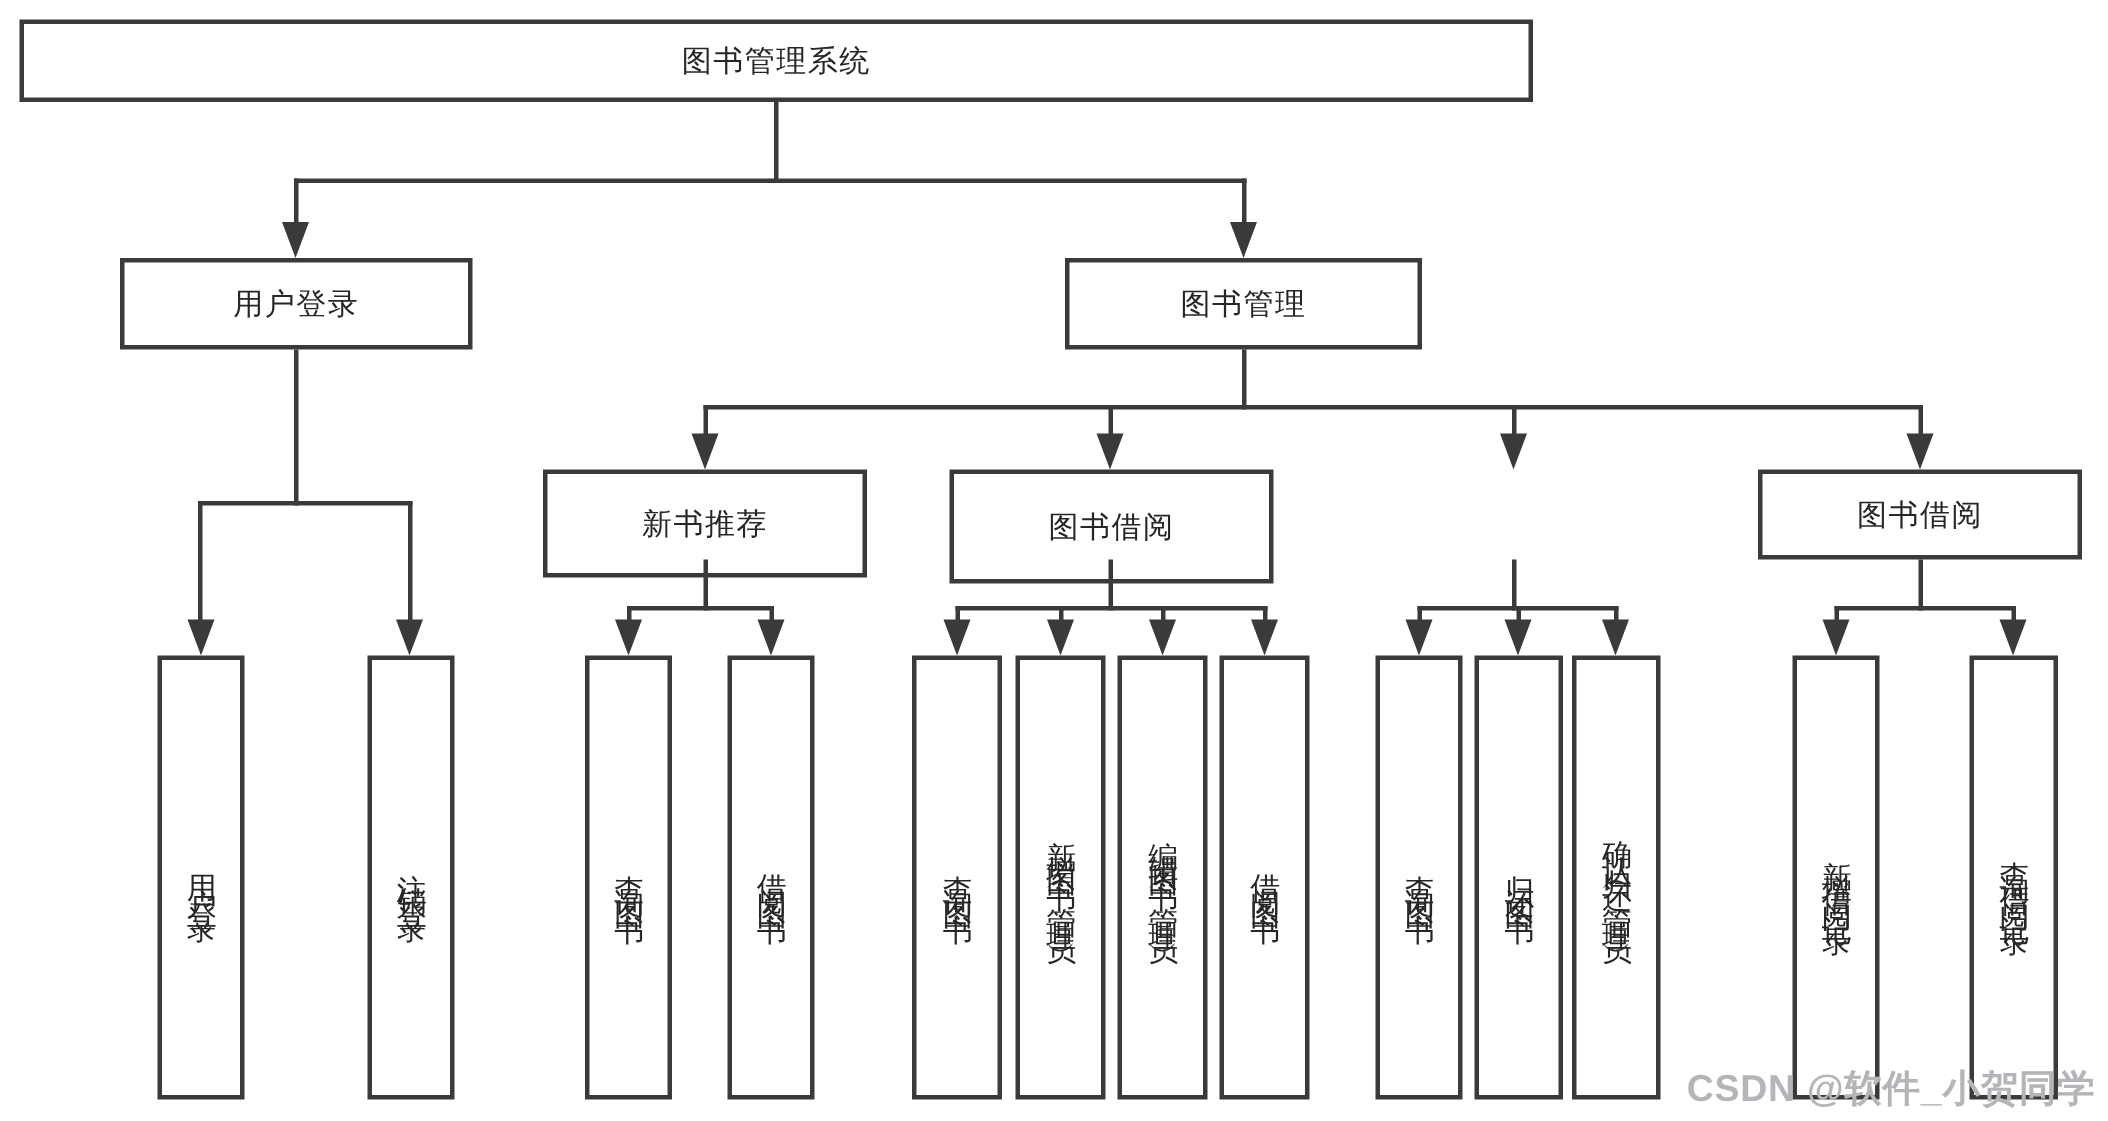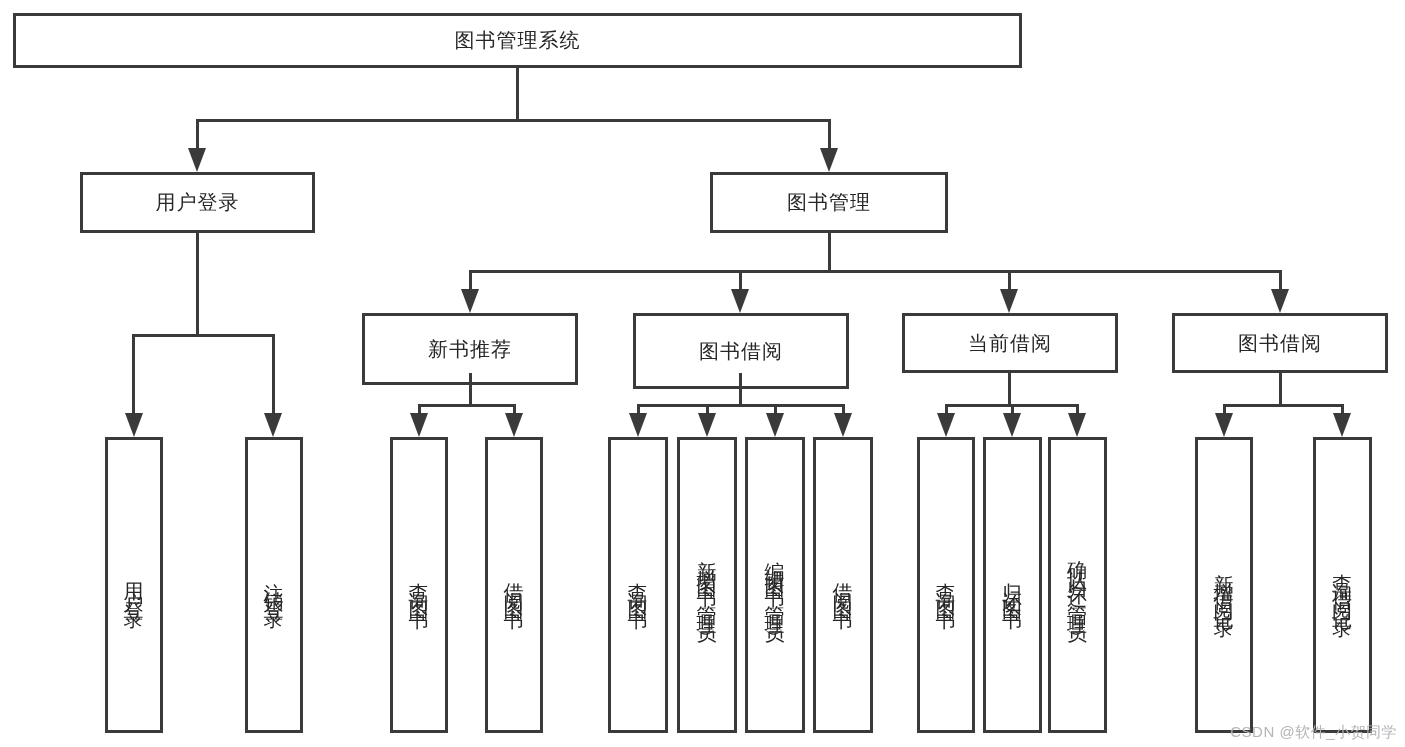--- a/index.html
+++ b/index.html
@@ -25,21 +25,21 @@
   }
   .v{position:absolute;width:3px;background:var(--line);}
   .h{position:absolute;height:3px;background:var(--line);}
   .ar{
     position:absolute;width:0;height:0;
     border-left:9px solid transparent;border-right:9px solid transparent;
     border-top:24px solid var(--line);
   }
   #watermark{
     position:absolute;right:8px;bottom:5px;z-index:5;
-    font-size:15px;color:var(--wm);letter-spacing:.5px;font-weight:400;
+    font-size:25px;color:var(--wm);letter-spacing:.5px;font-weight:700;
     white-space:nowrap;
   }
 </style>
 </head>
 <body>
 
 <div id="stage">
 
   <div class="box" style="left:13px;top:13px;width:1009px;height:55px;">
     <span class="lbl">图书管理系统</span>
@@ -75,23 +75,20 @@
   <div class="v" style="left:1008px;top:270px;height:22px;"></div>
   <div class="ar" style="left:1000px;top:289px;"></div>
   <div class="v" style="left:1279px;top:270px;height:22px;"></div>
   <div class="ar" style="left:1271px;top:289px;"></div>
 
   <div class="box" style="left:362px;top:313px;width:216px;height:72px;">
     <span class="lbl">新书推荐</span>
   </div>
   <div class="box" style="left:633px;top:313px;width:216px;height:76px;">
     <span class="lbl">图书借阅</span>
-  </div>
-  <div class="box" style="left:902px;top:313px;width:216px;height:60px;">
-    <span class="lbl">当前借阅</span>
   </div>
   <div class="box" style="left:1172px;top:313px;width:216px;height:60px;">
     <span class="lbl">图书借阅</span>
   </div>
 
   <div class="v" style="left:469px;top:373px;height:34px;"></div>
   <div class="h" style="left:418px;top:404px;width:98px;"></div>
   <div class="v" style="left:418px;top:404px;height:12px;"></div>
   <div class="ar" style="left:410px;top:413px;"></div>
   <div class="v" style="left:513px;top:404px;height:12px;"></div>

